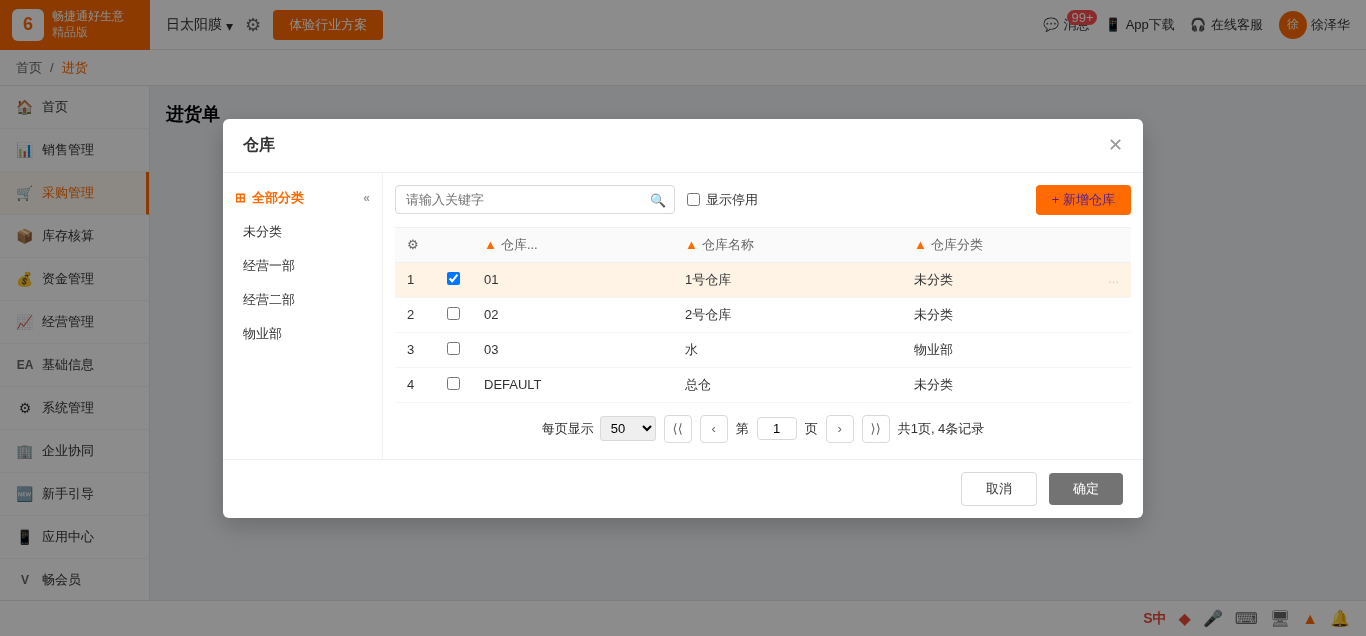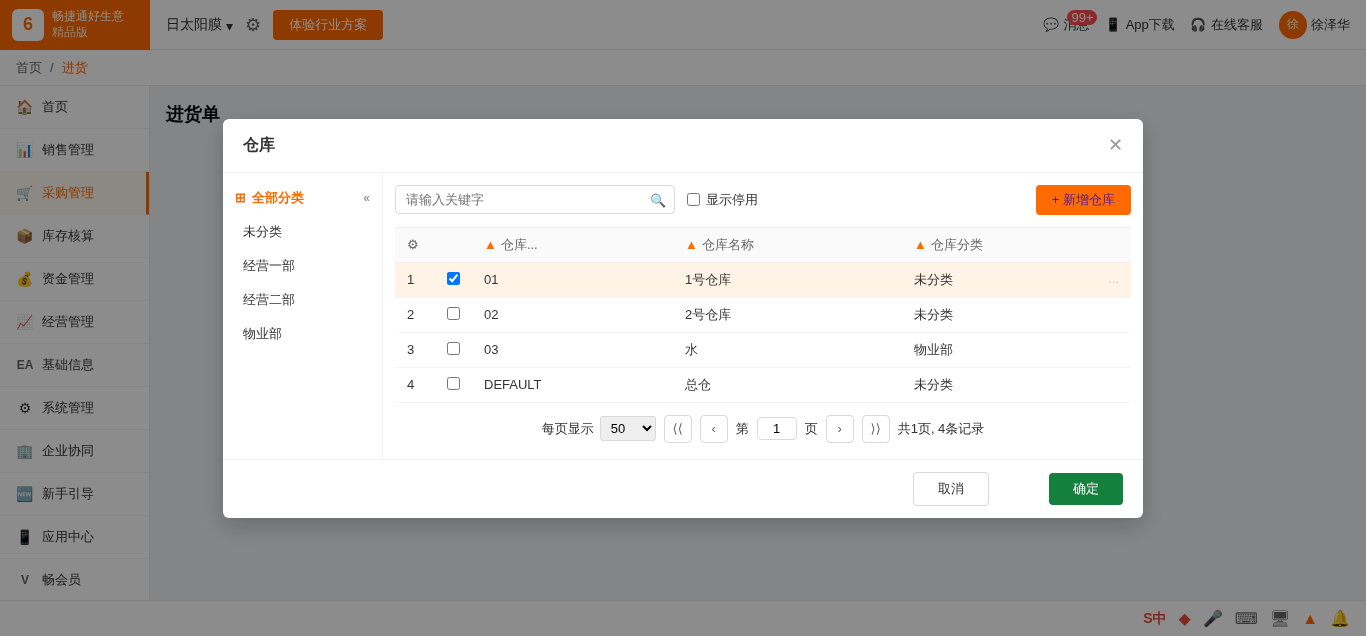--- a/index.html
+++ b/index.html
@@ -245,28 +245,27 @@
     .btn-cancel {
       border: 1px solid #d9d9d9;
       background: #fff;
       color: #333;
       border-radius: 4px;
       padding: 7px 24px;
       font-size: 13px;
       cursor: pointer;
     }
     .btn-confirm {
-      background: #15803d;
+      background: #737373;
       color: #fff;
       border: none;
       border-radius: 4px;
       padding: 7px 24px;
       font-size: 13px;
       cursor: pointer;
-      margin-left: 48px;
     }
 
     
     .bottom-bar {
       position: fixed;
       bottom: 0; left: 0; right: 0;
       height: 36px;
       background: #fff;
       border-top: 1px solid #e8e8e8;
       display: flex;

